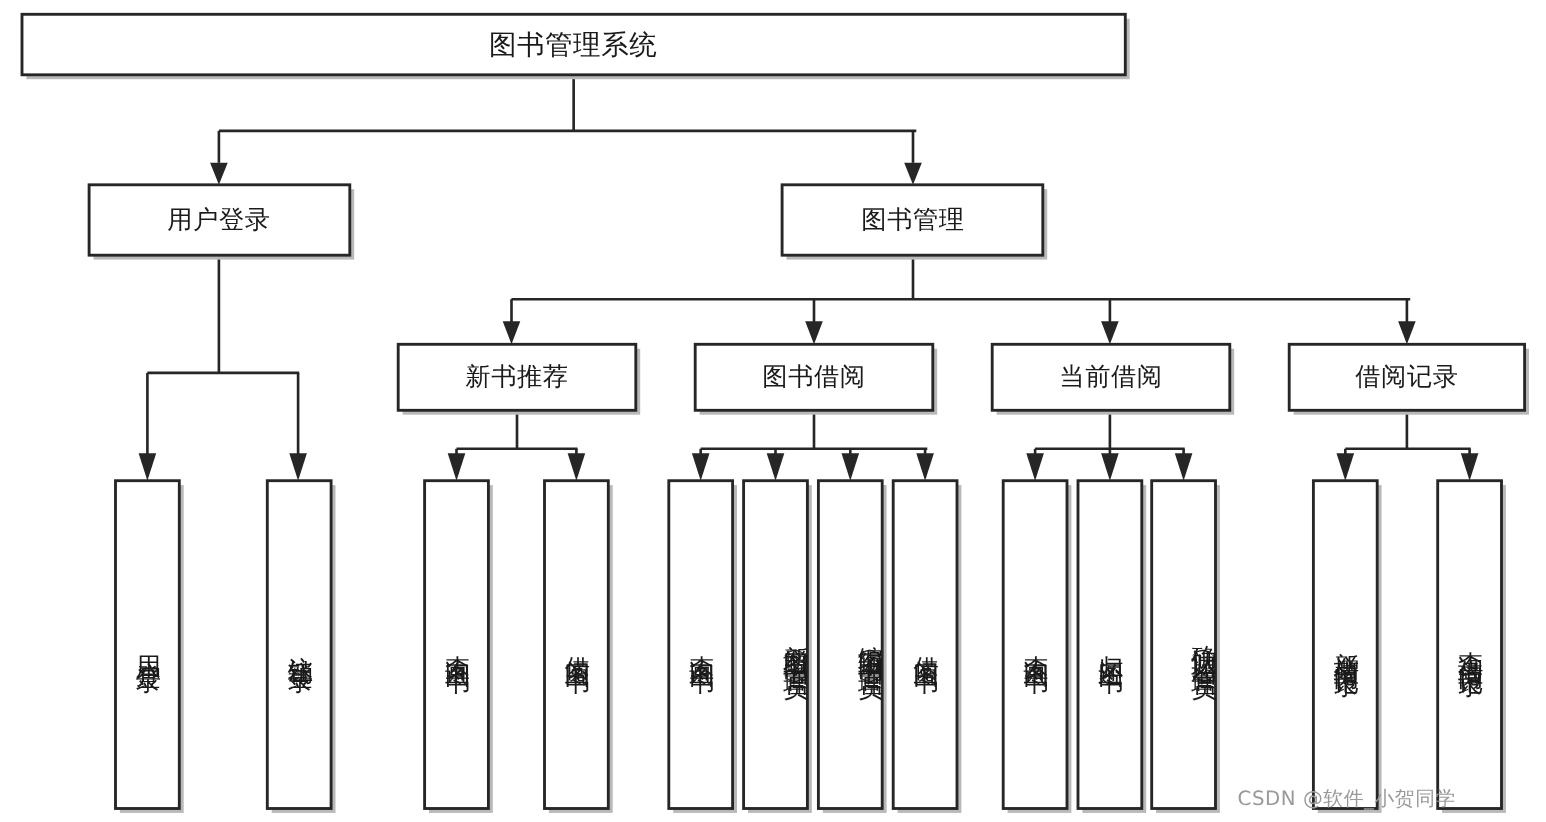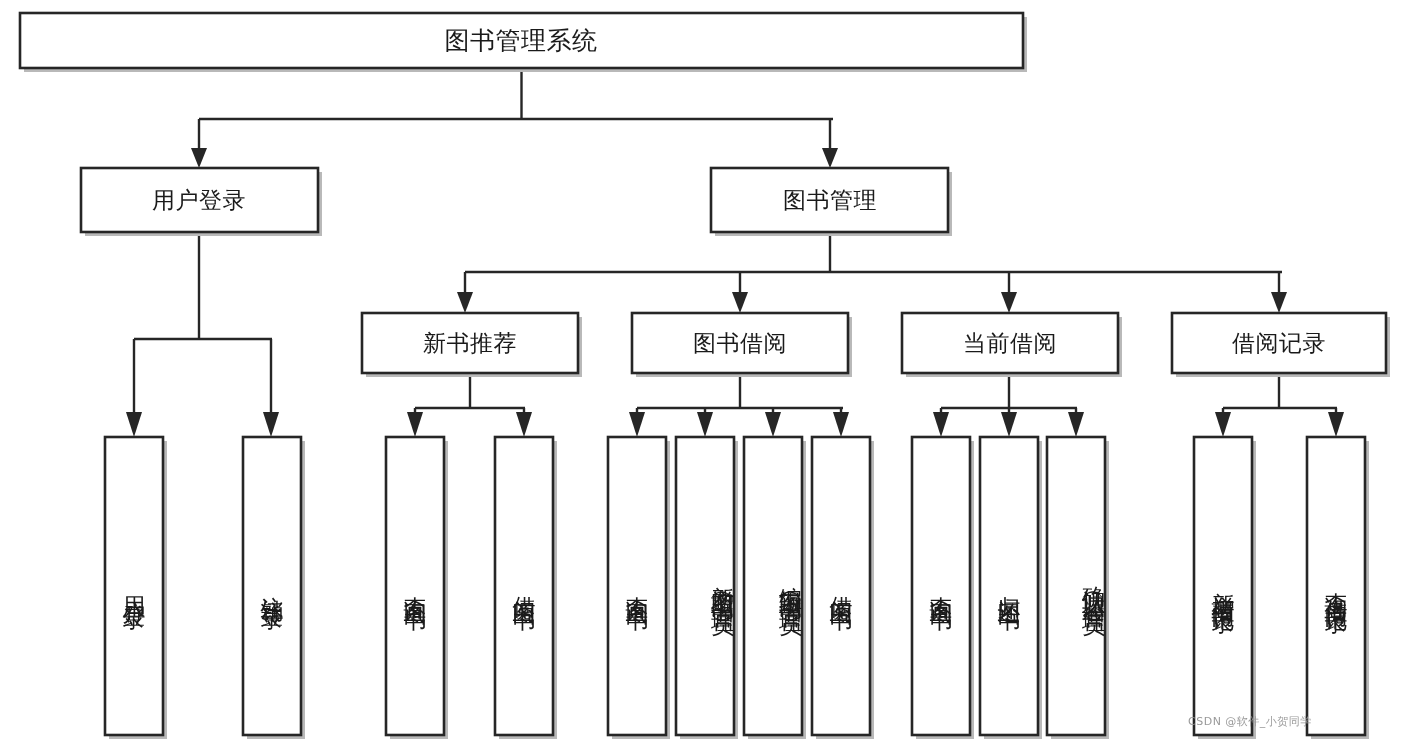--- a/index.html
+++ b/index.html
@@ -66,24 +66,24 @@
     letter-spacing: 4px;
     white-space: nowrap;
     text-align: center;
     display: flex;
     align-items: center;
     justify-content: center;
     pointer-events: none;
   }
   .watermark {
     position: absolute;
-    left: 1188px;
+    left: 1125px;
     top: 714px;
     font-family: "DejaVu Sans", "Liberation Sans", sans-serif;
-    font-size: 11px;
+    font-size: 18px;
     color: #9a9a9a;
     white-space: nowrap;
     letter-spacing: 0.5px;
   }
 </style>
 </head>
 <body>
 
 <div id="diagram-root">
 

